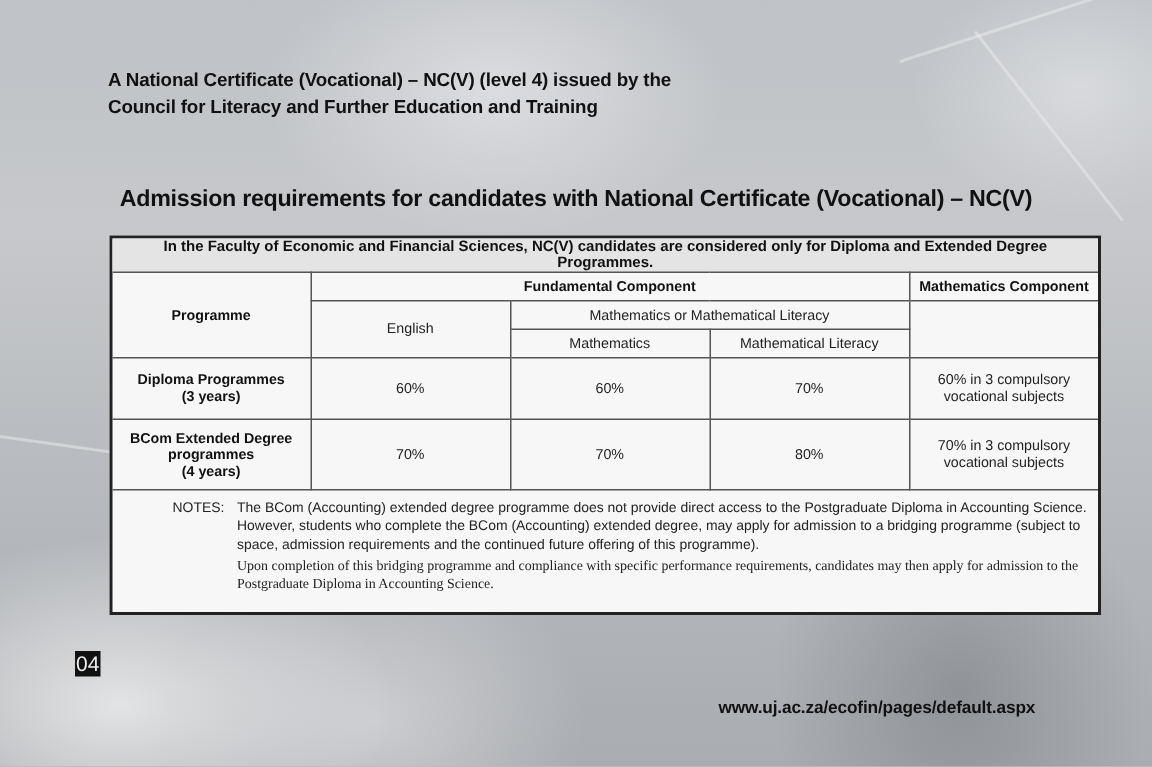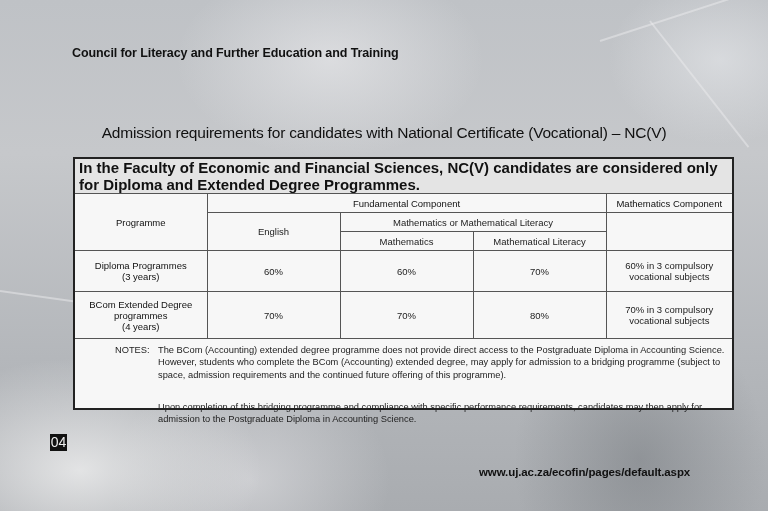--- a/index.html
+++ b/index.html
@@ -40,21 +40,21 @@
       font-size: 12.5px;
       line-height: 18px;
       letter-spacing: -0.1px;
     }
     .heading {
       position: absolute;
       left: 0;
       right: 0;
       top: 124px;
       text-align: center;
-      font-weight: normal;
+      font-weight: bold;
       font-size: 15.5px;
       letter-spacing: -0.2px;
     }
     .table-box {
       position: absolute;
       left: 73px;
       top: 157px;
       width: 661px;
       height: 253px;
       background: #f7f7f7;
@@ -73,26 +73,26 @@
       vertical-align: middle;
       padding: 0 4px;
       color: #222;
     }
     tr:first-child td { border-top: none; }
     td:first-child { border-left: none; }
     td:last-child { border-right: none; }
     .faculty-row td {
       background: #e4e4e4;
       font-weight: bold;
-      font-size: 15px;
-      text-align: left;
+      font-size: 10px;
+      text-align: center;
       height: 17px;
       color: #111;
     }
-    .bold { font-weight: normal; color: #111; }
+    .bold { font-weight: bold; color: #111; }
     .h1 td { height: 18px; }
     .h2 td { height: 18px; }
     .h3 td { height: 18px; }
     .r1 td { height: 40px; }
     .r2 td { height: 46px; }
     .notes {
       padding: 5px 6px 0 4px;
       font-size: 9.3px;
       line-height: 12.3px;
       color: #222;
@@ -100,21 +100,22 @@
     }
     .notes-label {
       flex: 0 0 auto;
       width: 43px;
       margin-left: 36px;
     }
     .notes-body p {
       margin: 0;
     }
     .notes-body p + p {
-      margin-top: 20px;
+      margin-top: 3px;
+      font-family: Liberation Serif, serif;
     }
     .page-num {
       position: absolute;
       left: 50px;
       top: 434px;
       width: 17px;
       height: 17px;
       background: #111;
       color: #eee;
       font-size: 14px;
@@ -133,20 +134,21 @@
 </head>
 <body>
 
 <div class="bg">
   <div class="bg-line" style="left:600px;top:40px;width:200px;transform:rotate(-18deg);"></div>
   <div class="bg-line" style="left:650px;top:20px;width:160px;transform:rotate(52deg);"></div>
   <div class="bg-line" style="left:0px;top:290px;width:90px;transform:rotate(8deg);"></div>
 </div>
 
 <div class="intro">
+  <div>A National Certificate (Vocational) – NC(V) (level 4) issued by the</div>
   <div>Council for Literacy and Further Education and Training</div>
 </div>
 
 <div class="heading">Admission requirements for candidates with National Certificate (Vocational) – NC(V)</div>
 
 <div class="table-box">
   <table>
     <colgroup>
       <col style="width:132px">
       <col style="width:133px">

